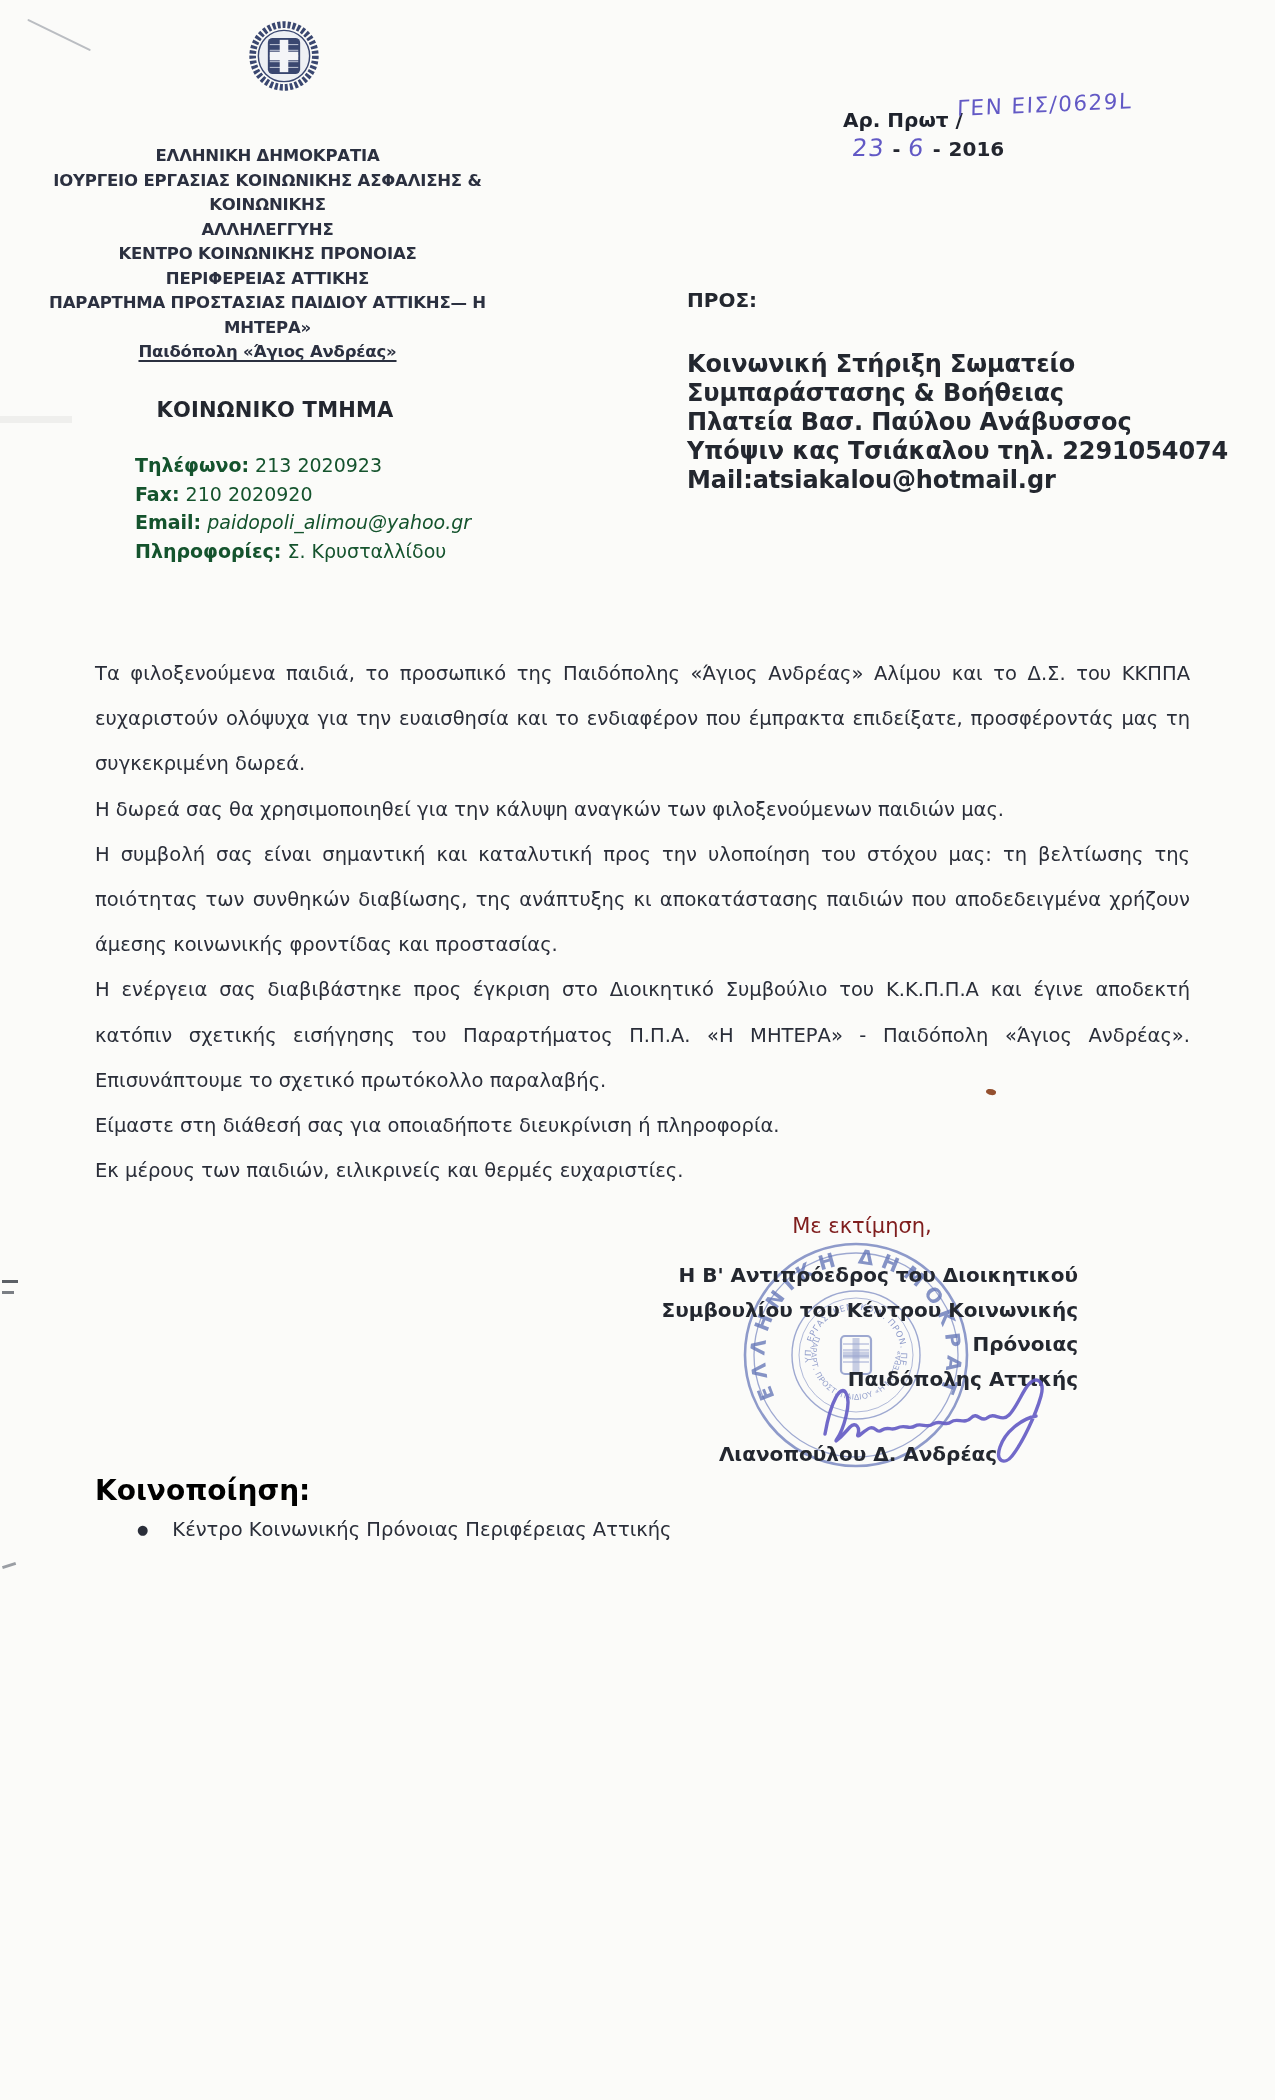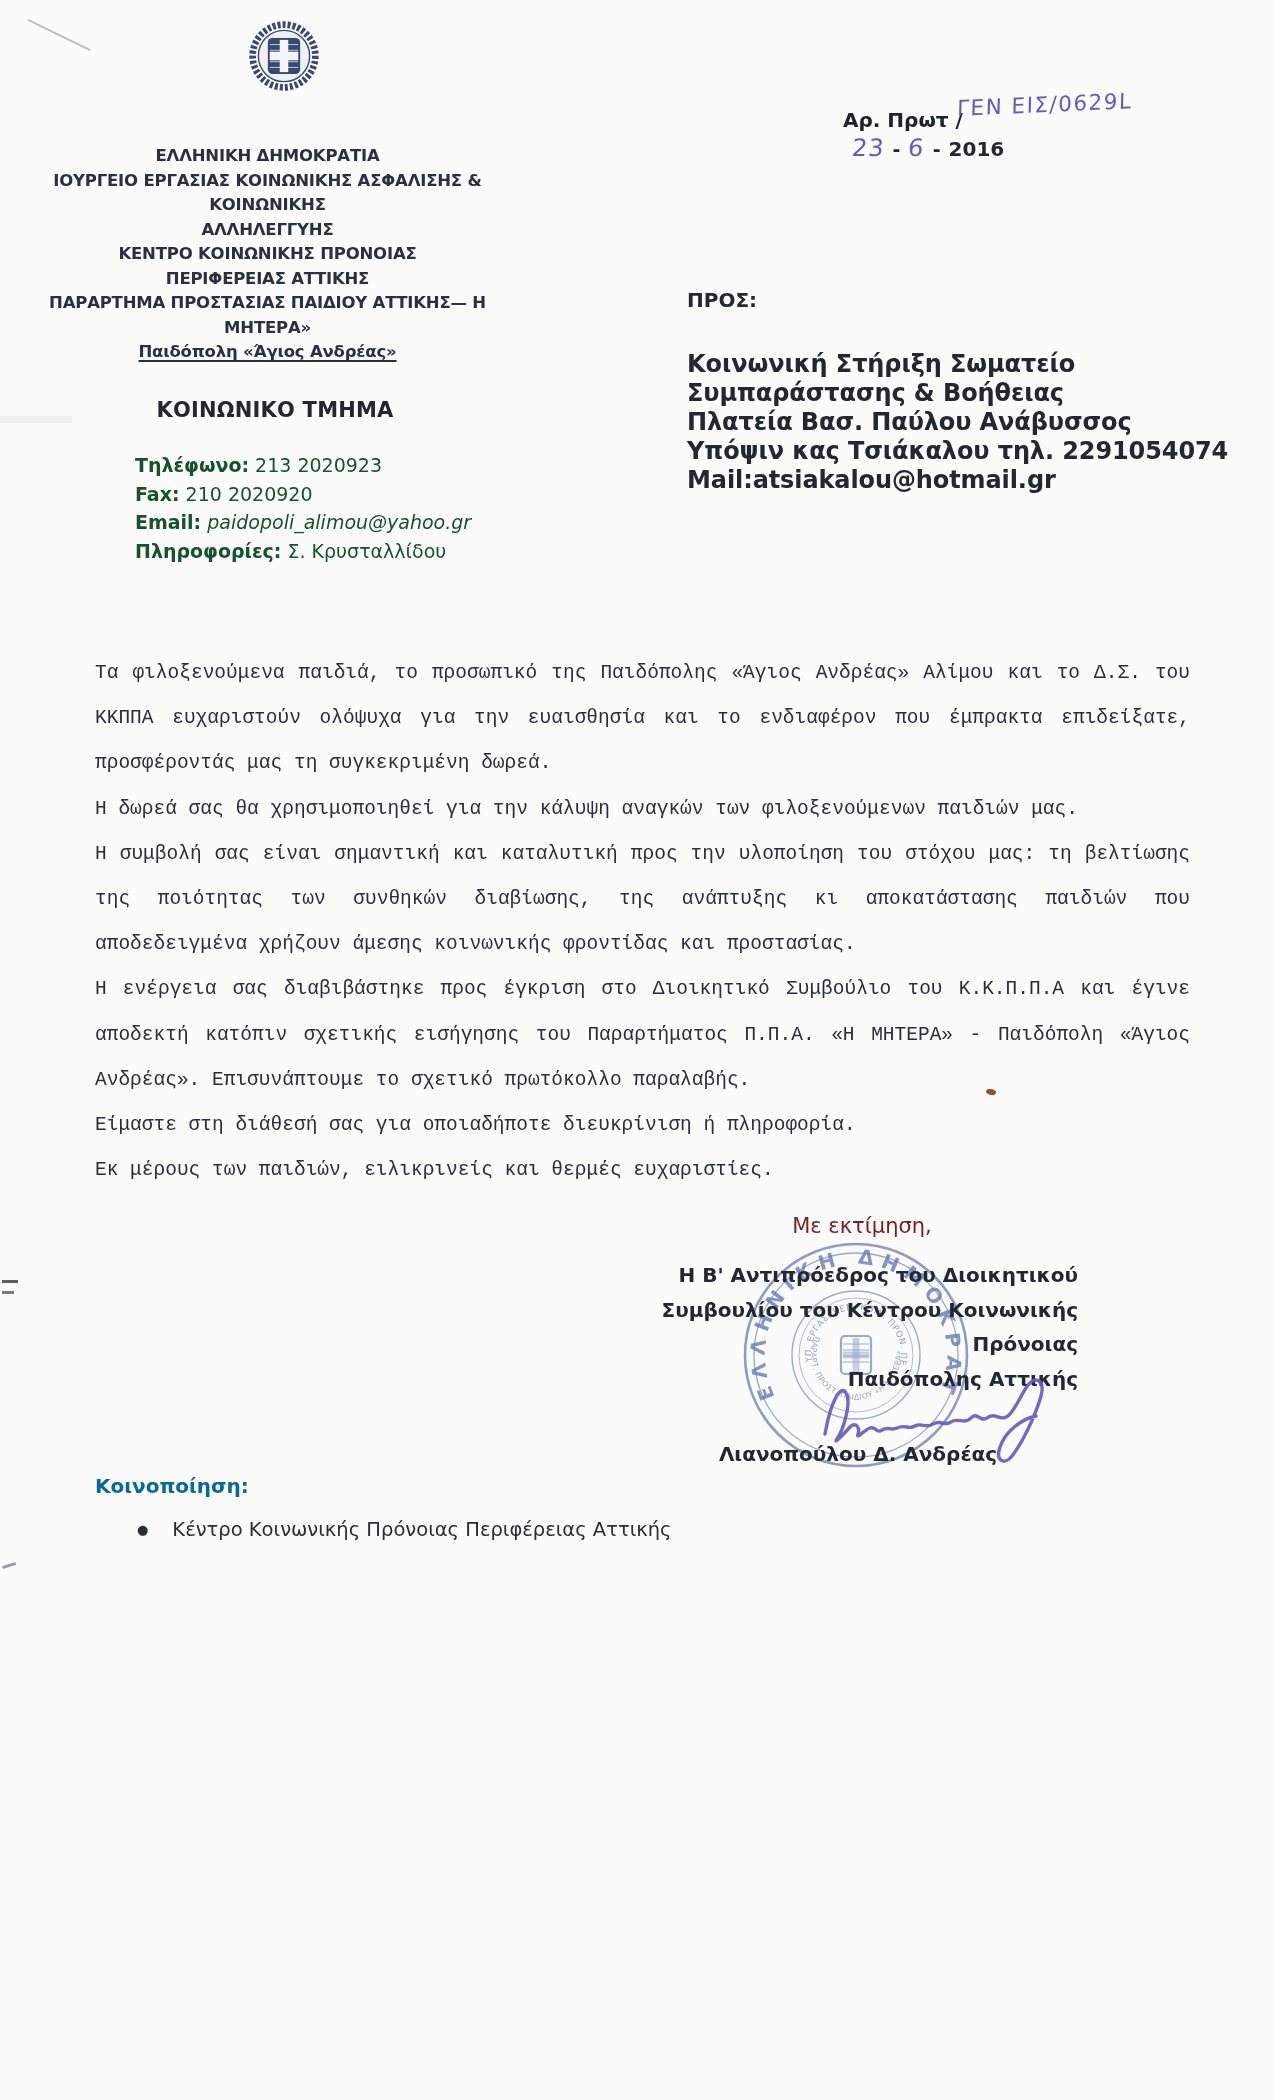--- a/index.html
+++ b/index.html
@@ -48,31 +48,31 @@
   .contacts .val{font-weight:normal;}
   .contacts .italic{font-style:italic;}
   
   .pros-label{position:absolute;left:687px;top:288px;font-size:20px;font-weight:bold;color:#23272f;}
   .recipient{position:absolute;left:687px;top:350px;font-size:24px;font-weight:bold;line-height:29px;color:#23272f;letter-spacing:-0.1px;}
   
   .body-text{
     position:absolute;left:95px;top:651px;width:1095px;
     font-size:19.5px;line-height:45.2px;text-align:justify;color:#2a2e39;
   }
-  .body-text p{margin:0;font-family:Liberation Mono, monospace;}
+  .body-text p{margin:0;}
   
   .salutation{position:absolute;left:762px;top:1214px;width:200px;text-align:center;font-size:21px;color:#7f1d1d;}
   .sig-title{position:absolute;left:638px;top:1258px;width:440px;text-align:right;
     font-size:20px;font-weight:bold;line-height:34.5px;color:#23272f;z-index:3;}
   .sig-name{position:absolute;left:638px;top:1442px;width:440px;text-align:center;
     font-size:20px;font-weight:bold;color:#23272f;z-index:3;}
   .stamp{position:absolute;left:740px;top:1239px;width:232px;height:232px;z-index:1;opacity:.88;}
   .signature-svg{position:absolute;left:815px;top:1372px;width:250px;height:100px;z-index:4;}
   
-  .cc-label{position:absolute;left:95px;top:1474px;font-size:20px;font-weight:bold;color:#0369a1;}
+  .cc-label{position:absolute;left:95px;top:1474px;font-size:28px;font-weight:bold;color:#000000;}
   .cc-item{position:absolute;left:137px;top:1518px;font-size:19.5px;color:#2a2e39;display:flex;align-items:baseline;}
   .cc-item .bullet{font-size:13px;margin-right:24px;position:relative;top:-2px;}
 </style>
 </head>
 <body>
 
 <div class="page">
 
   <div class="artifact diag-top"></div>
   <div class="streak-left" style="position:absolute;"></div>

